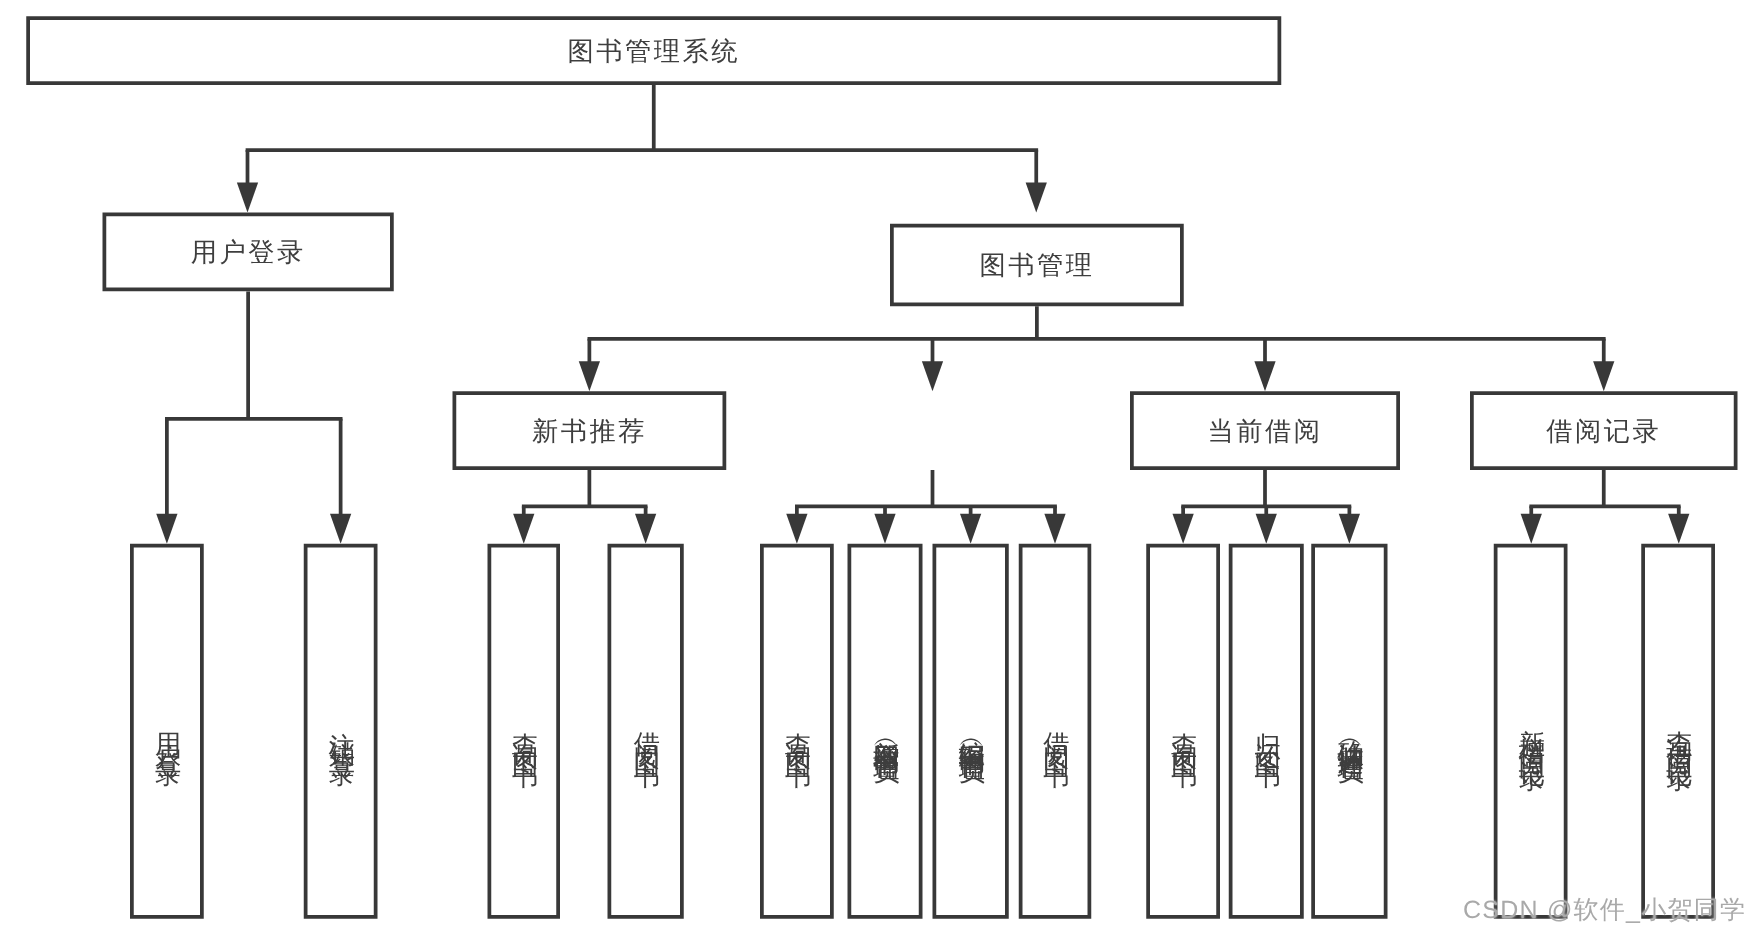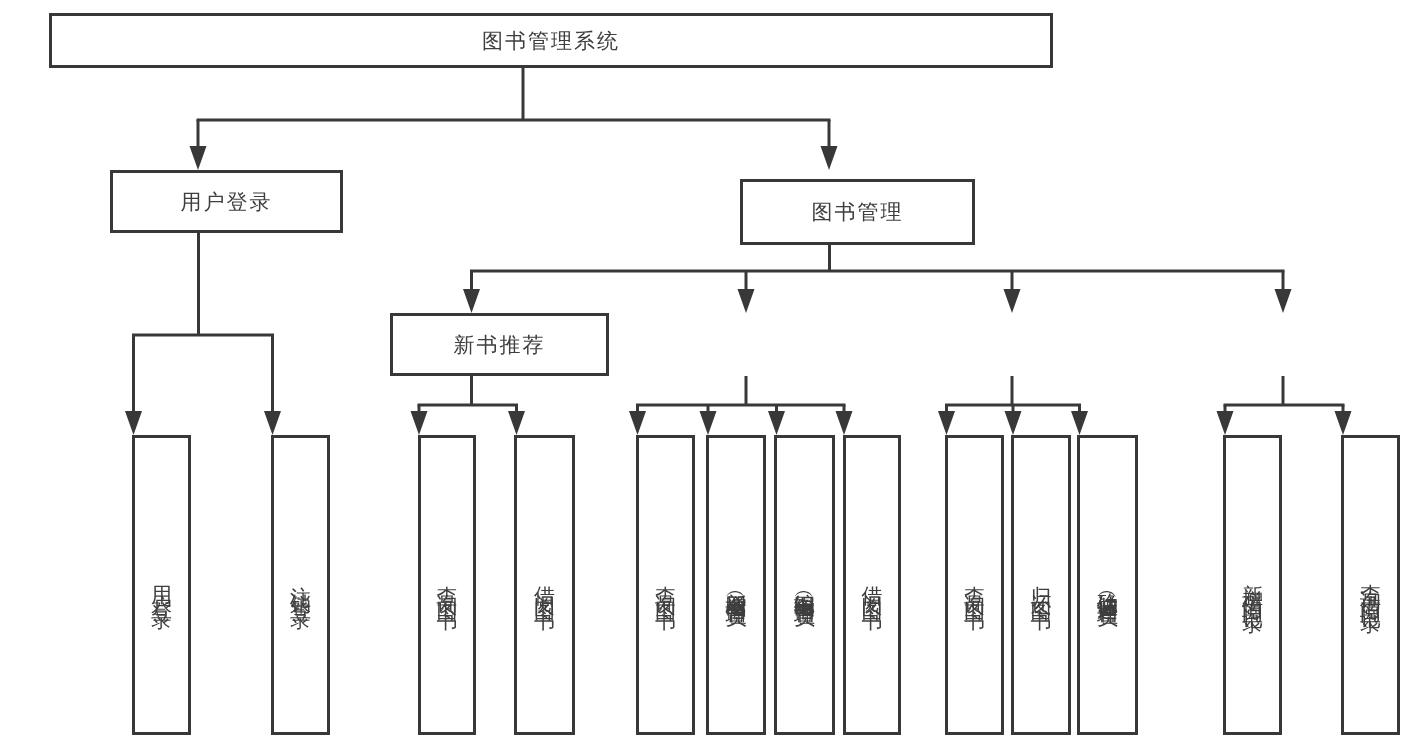--- a/index.html
+++ b/index.html
@@ -5,21 +5,21 @@
   html,body{margin:0;padding:0;}
   body{
     width:1405px;height:747px;position:relative;overflow:hidden;
     background:#ffffff;
     font-family:"Liberation Sans","DejaVu Sans",sans-serif;
   }
   .canvas{position:absolute;left:0;top:0;width:1405px;height:747px;}
   .connectors{position:absolute;left:0;top:0;}
   .box{
     position:absolute;background:#ffffff;border:3px solid #383838;
-    box-sizing:border-box;display:flex;align-items:center;justify-content:center;margin-left:28px;
+    box-sizing:border-box;display:flex;align-items:center;justify-content:center;
   }
   .htext{font-size:21px;color:#3e3e3e;letter-spacing:2px;white-space:nowrap;}
   .vtext{
     writing-mode:vertical-lr;text-orientation:mixed;
     font-size:21px;color:#3e3e3e;white-space:nowrap;
   }
   .ls4{letter-spacing:8px;}
   .ls6{letter-spacing:6px;}
   .ls9{letter-spacing:2px;}
   .watermark{
@@ -106,20 +106,26 @@
   <div class="box" style="left:82px;top:170px;width:233px;height:63px">
     <span class="htext">用户登录</span>
   </div>
   <div class="box" style="left:712px;top:179px;width:235px;height:66px">
     <span class="htext">图书管理</span>
   </div>
 
   <div class="box" style="left:362px;top:313px;width:219px;height:63px">
     <span class="htext">新书推荐</span>
   </div>
+  <div class="box" style="left:904px;top:313px;width:216px;height:63px">
+    <span class="htext">当前借阅</span>
+  </div>
+  <div class="box" style="left:1176px;top:313px;width:214px;height:63px">
+    <span class="htext">借阅记录</span>
+  </div>
 
   <div class="box" style="left:104px;top:435px;width:59px;height:300px">
     <span class="vtext ls4">用户登录</span>
   </div>
   <div class="box" style="left:243px;top:435px;width:59px;height:300px">
     <span class="vtext ls4">注销登录</span>
   </div>
 
   <div class="box" style="left:390px;top:435px;width:58px;height:300px">
     <span class="vtext ls4">查询图书</span>
@@ -151,14 +157,15 @@
     <span class="vtext ls9">确认归还（管理员）</span>
   </div>
 
   <div class="box" style="left:1195px;top:435px;width:59px;height:300px">
     <span class="vtext ls6">新增借阅记录</span>
   </div>
   <div class="box" style="left:1313px;top:435px;width:59px;height:300px">
     <span class="vtext ls6">查询借阅记录</span>
   </div>
 
+  <div class="watermark">CSDN @软件_小贺同学</div>
 
 </div>
 
 </body></html>

